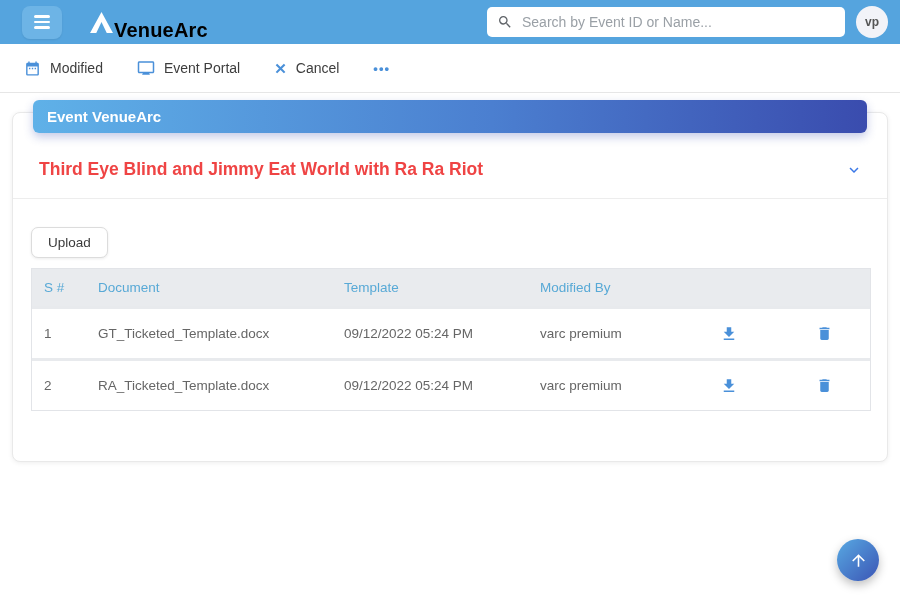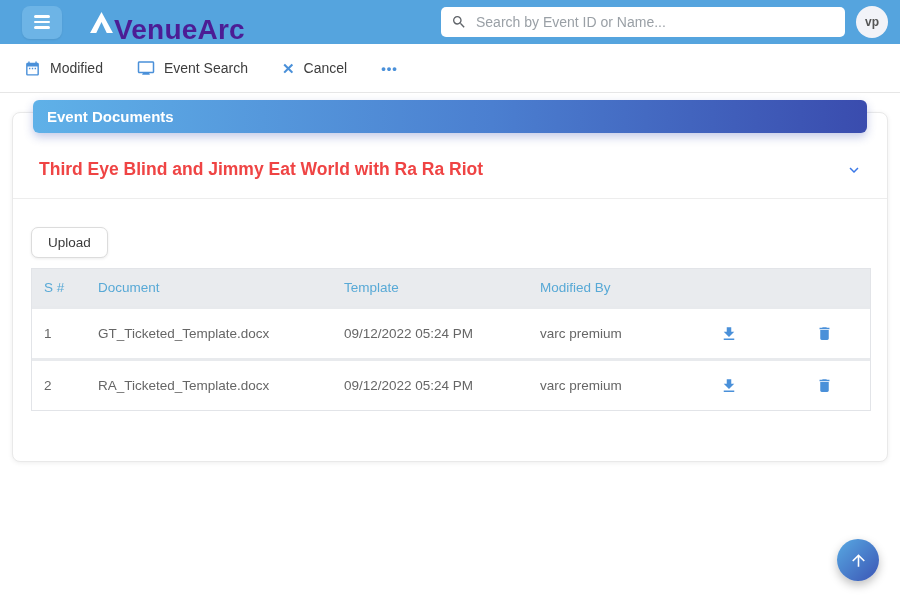--- a/index.html
+++ b/index.html
@@ -19,23 +19,23 @@
   }
   .hamburger {
     width:40px; height:33px; border:none; border-radius:8px;
     background:#6db4e6; margin-left:10px;
     display:flex; flex-direction:column; gap:3px;
     align-items:center; justify-content:center; cursor:pointer;
     box-shadow:0 1px 2px rgba(0,0,0,.08);
   }
   .hamburger span { display:block; width:16px; height:2.4px; background:#fff; border-radius:2px; }
   .logo { margin-left:28px; display:flex; align-items:center; gap:1px; cursor:pointer; }
-  .logo-text { color:#4c1d95; font-weight:bold; font-size:28px; letter-spacing:.2px;margin-top:16px; }
+  .logo-text { color:#000000; font-weight:bold; font-size:20px; letter-spacing:.2px;margin-top:16px; }
   .search {
-    margin-left:auto; width:404px; height:30px; background:#fff;
+    margin-left:auto; width:358px; height:30px; background:#fff;
     border-radius:5px; display:flex; align-items:center; padding:0 10px; gap:9px;
   }
   .search input {
     border:none; outline:none; flex:1; font-size:14px; color:#444;
     font-family:"Liberation Sans", sans-serif; background:transparent;
   }
   .search input::placeholder { color:#9aa0a6; }
   .avatar {
     width:32px; height:32px; border-radius:50%; background:#f2f3f8;
     color:#555; font-weight:bold; font-size:12px;
@@ -130,36 +130,36 @@
   <div class="tb-item">
     <svg width="17" height="17" viewBox="0 0 24 24">
       <path d="M9 11H7v2h2v-2zm4 0h-2v2h2v-2zm4 0h-2v2h2v-2zm2-7h-1V2h-2v2H8V2H6v2H5c-1.11 0-1.99.9-1.99 2L3 20a2 2 0 0 0 2 2h14c1.1 0 2-.9 2-2V6c0-1.1-.9-2-2-2zm0 16H5V9h14v11z" fill="#4a90d9"></path>
     </svg>
     <span>Modified</span>
   </div>
   <div class="tb-item">
     <svg width="18" height="18" viewBox="0 0 24 24">
       <path d="M21 3H3c-1.1 0-2 .9-2 2v12c0 1.1.9 2 2 2h5l-1 1v1h10v-1l-1-1h5c1.1 0 2-.9 2-2V5c0-1.1-.9-2-2-2zm0 14H3V5h18v12z" fill="#4a90d9"></path>
     </svg>
-    <span>Event Search</span>
+    <span>Event Portal</span>
   </div>
   <div class="tb-item">
     <span class="x-glyph">✕</span>
     <span>Cancel</span>
   </div>
   <div class="dots">
     <span>•••</span>
   </div>
 </nav>
 
 <main class="content">
   <section class="card">
 
     <div class="card-header">
-      <span>Event Documents</span>
+      <span>Event VenueArc</span>
     </div>
 
     <div class="event-row">
       <span class="event-title">Third Eye Blind and Jimmy Eat World with Ra Ra Riot</span>
       <svg width="18" height="18" viewBox="0 0 24 24">
         <path d="M7.41 8.59 12 13.17l4.59-4.58L18 10l-6 6-6-6z" fill="#3b78e7"></path>
       </svg>
     </div>
 
     <div class="card-body">

